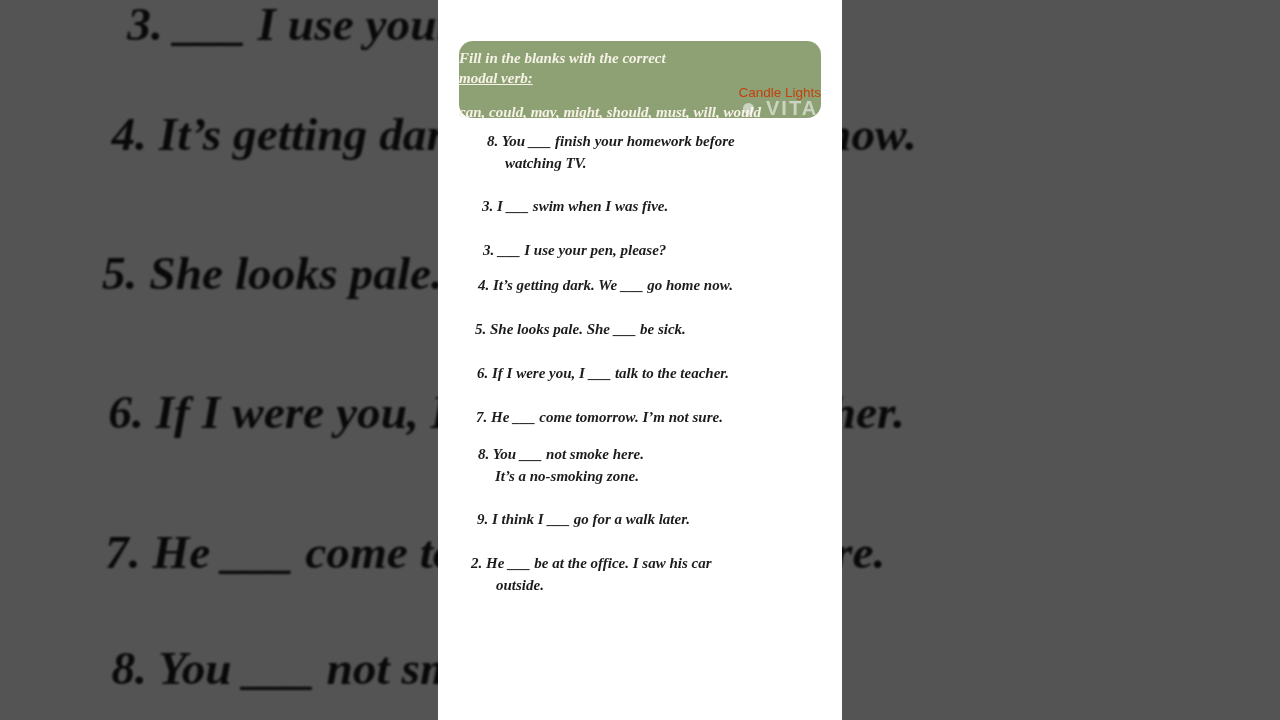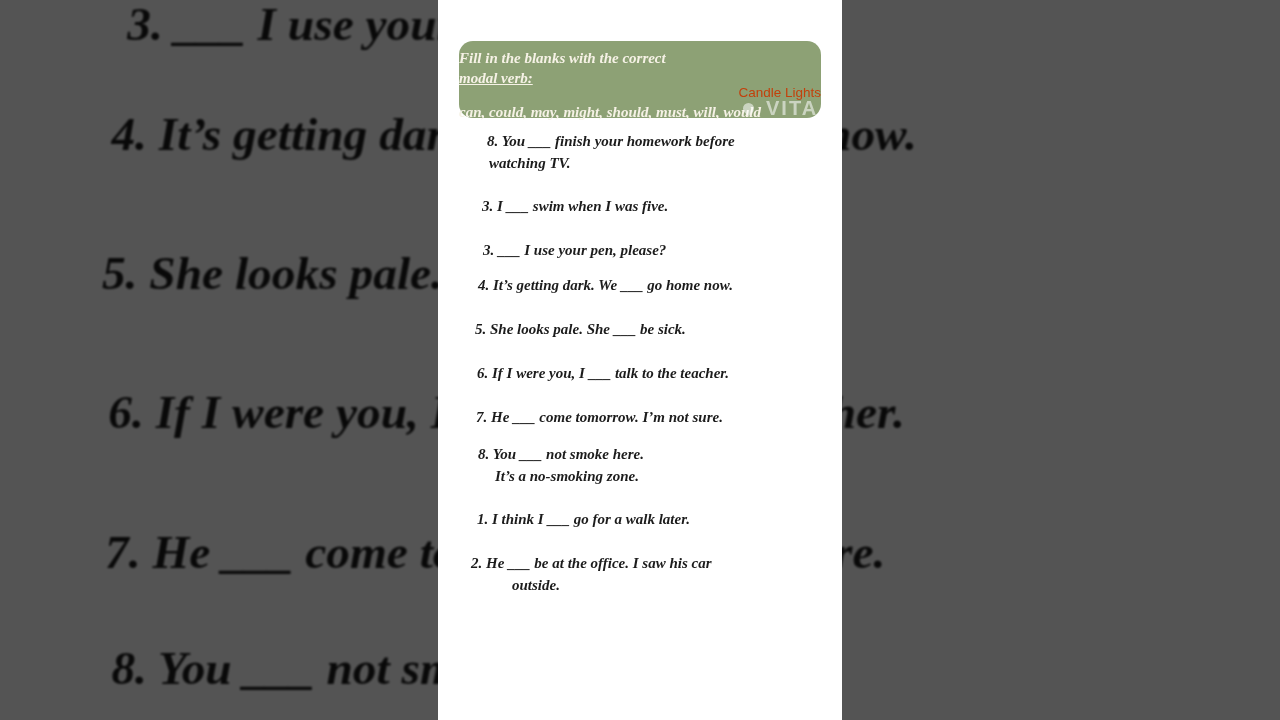--- a/index.html
+++ b/index.html
@@ -91,21 +91,21 @@
     <div class="author">Candle Lights</div>
 
     <div class="watermark">
       <span class="wm-glyph"></span>
       <span>VITA</span>
     </div>
 
     <div class="items" id="items-main">
         <div class="item" style="top: 130px; left: 49px;">
           <div class="line">8. You ___ finish your homework before</div>
-          <div class="line" style="margin-left: 2px;">watching TV.</div>
+          <div class="line" style="margin-left: 18px;">watching TV.</div>
         </div>
         <div class="item" style="top: 195px; left: 44px;">
           <div class="line">3. I ___ swim when I was five.</div>
         </div>
         <div class="item" style="top: 239px; left: 45px;">
           <div class="line">3. ___ I use your pen, please?</div>
         </div>
         <div class="item" style="top: 274px; left: 40px;">
           <div class="line">4. It’s getting dark. We ___ go home now.</div>
         </div>
@@ -116,22 +116,22 @@
           <div class="line">6. If I were you, I ___ talk to the teacher.</div>
         </div>
         <div class="item" style="top: 406px; left: 38px;">
           <div class="line">7. He ___ come tomorrow. I’m not sure.</div>
         </div>
         <div class="item" style="top: 443px; left: 40px;">
           <div class="line">8. You ___ not smoke here.</div>
           <div class="line" style="margin-left: 17px;">It’s a no-smoking zone.</div>
         </div>
         <div class="item" style="top: 508px; left: 39px;">
-          <div class="line">1. I think I ___ go for a walk later.</div>
+          <div class="line">9. I think I ___ go for a walk later.</div>
         </div>
         <div class="item" style="top: 552px; left: 33px;">
           <div class="line">2. He ___ be at the office. I saw his car</div>
-          <div class="line" style="margin-left: 41px;">outside.</div>
+          <div class="line" style="margin-left: 25px;">outside.</div>
         </div>
       </div>
 
   </div>
 </div>
 
 </body></html>

